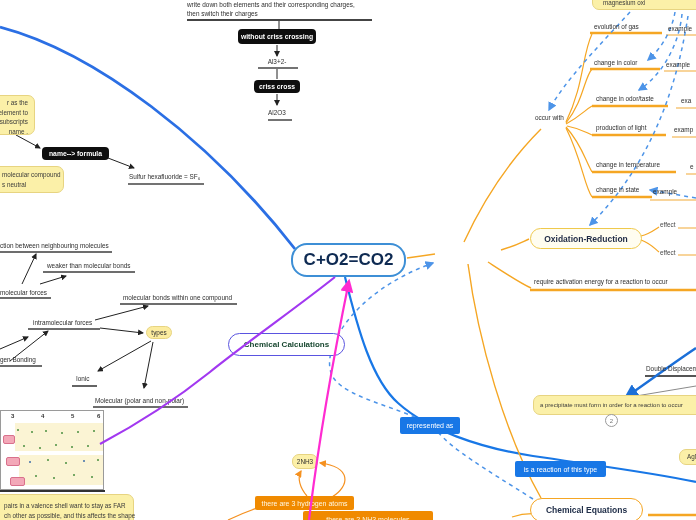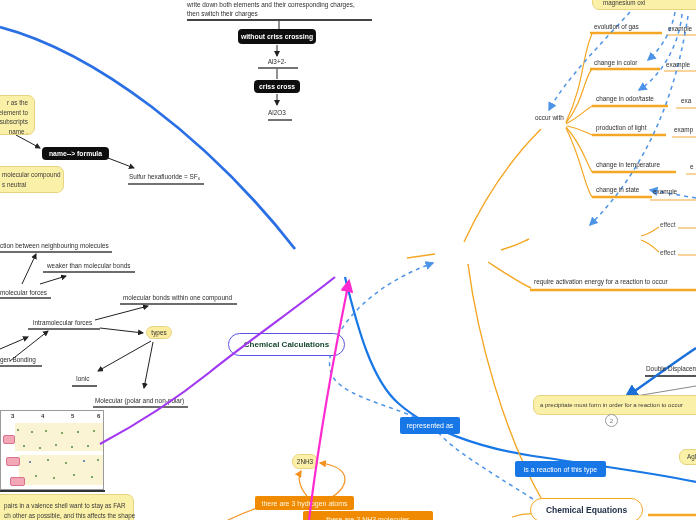--- a/index.html
+++ b/index.html
@@ -181,40 +181,42 @@
     <div class="dots" style="left:16px;top:18px;"></div>
   </div>
 
   <div class="abs note" style="left:-24px;top:494px;width:158px;height:34px;padding:6px 4px 2px 27px;">
     <div class="notetext" style="line-height:9.5px;">
       <div>pairs in a valence shell want to stay as FAR</div>
       <div>ch other as possible, and this affects the shape</div>
     </div>
   </div>
 
+  <div class="abs pill" style="left:291px;top:243px;width:115px;height:34px;border:2px solid #3D8FD6;border-radius:16px;font-size:17px;color:#0E2A52;">C+O2=CO2</div>
   <div class="abs pill" style="left:228px;top:333px;width:117px;height:23px;border:1.5px solid #5A54E0;font-size:8px;color:#17472F;">Chemical Calculations</div>
 
   <div class="abs note" style="left:592px;top:-16px;width:120px;height:26px;display:flex;align-items:flex-end;padding:0 0 2px 10px;">
     <div class="notetext">magnesium oxi</div>
   </div>
   <div class="abs t" style="left:535px;top:114px;">occur with</div>
 
   <div class="abs t" style="left:594px;top:23px;">evolution of gas</div>
   <div class="abs t" style="left:668px;top:25px;">example</div>
   <div class="abs t" style="left:594px;top:59px;">change in color</div>
   <div class="abs t" style="left:666px;top:61px;">example</div>
   <div class="abs t" style="left:596px;top:95px;">change in odor/taste</div>
   <div class="abs t" style="left:681px;top:97px;">exa</div>
   <div class="abs t" style="left:596px;top:124px;">production of light</div>
   <div class="abs t" style="left:674px;top:126px;">examp</div>
   <div class="abs t" style="left:596px;top:161px;">change in temperature</div>
   <div class="abs t" style="left:690px;top:163px;">e</div>
   <div class="abs t" style="left:596px;top:186px;">change in state</div>
   <div class="abs t" style="left:653px;top:188px;">example</div>
 
+  <div class="abs pill" style="left:530px;top:228px;width:112px;height:21px;border:1.5px solid #EFC94C;background:#FFFDF0;font-size:8.5px;color:#1F2A44;">Oxidation-Reduction</div>
   <div class="abs t" style="left:660px;top:221px;color:#4a4a4a;">effect</div>
   <div class="abs t" style="left:660px;top:249px;color:#4a4a4a;">effect</div>
   <div class="abs t" style="left:534px;top:278px;">require activation energy for a reaction to occur</div>
 
   <div class="abs t" style="left:646px;top:365px;">Double Displacem</div>
   <div class="abs note" style="left:533px;top:395px;width:170px;height:20px;display:flex;align-items:center;padding:0 2px 0 6px;">
     <div class="notetext" style="font-size:6px;">a precipitate must form in order for a reaction to occur</div>
   </div>
   <div class="abs circ" style="left:605px;top:414px;width:11px;height:11px;">2</div>
   <div class="abs note" style="left:679px;top:449px;width:40px;height:16px;display:flex;align-items:center;padding-left:7px;">

